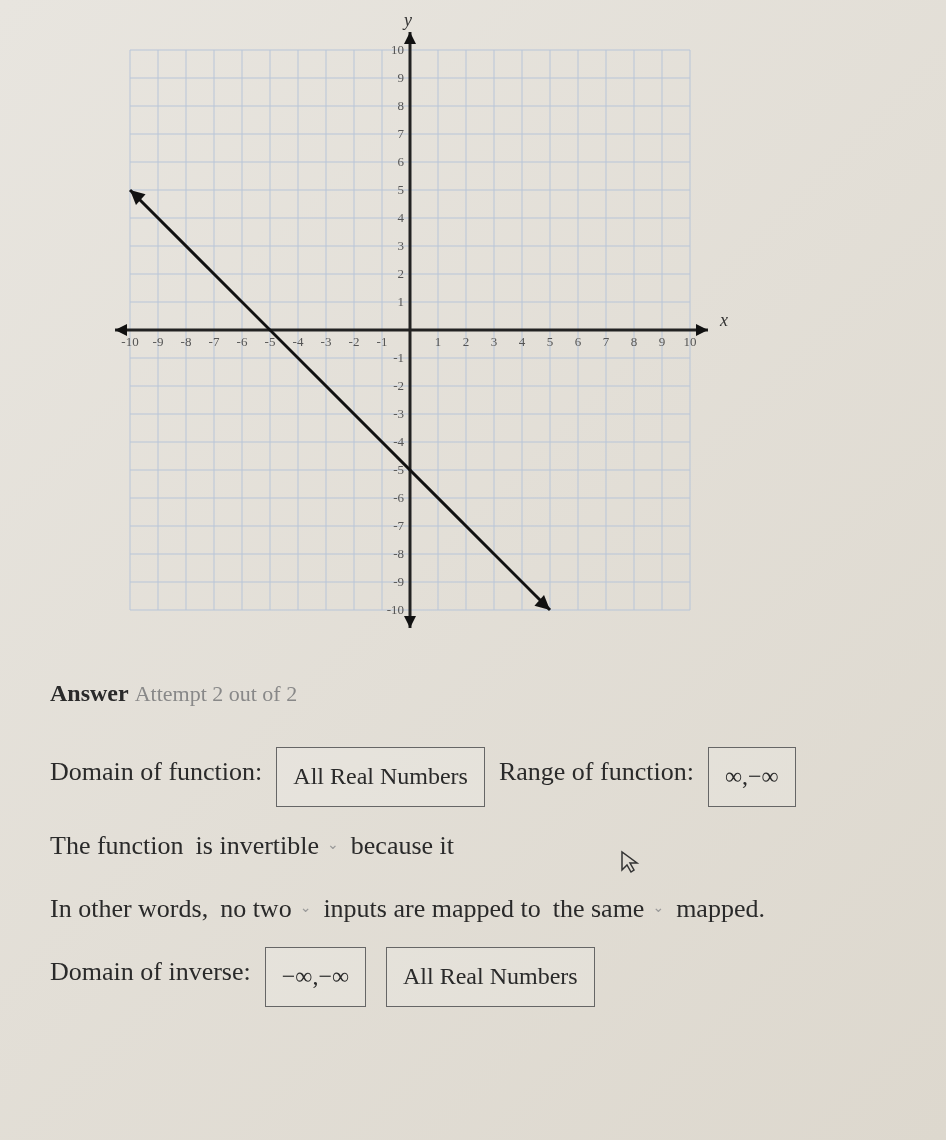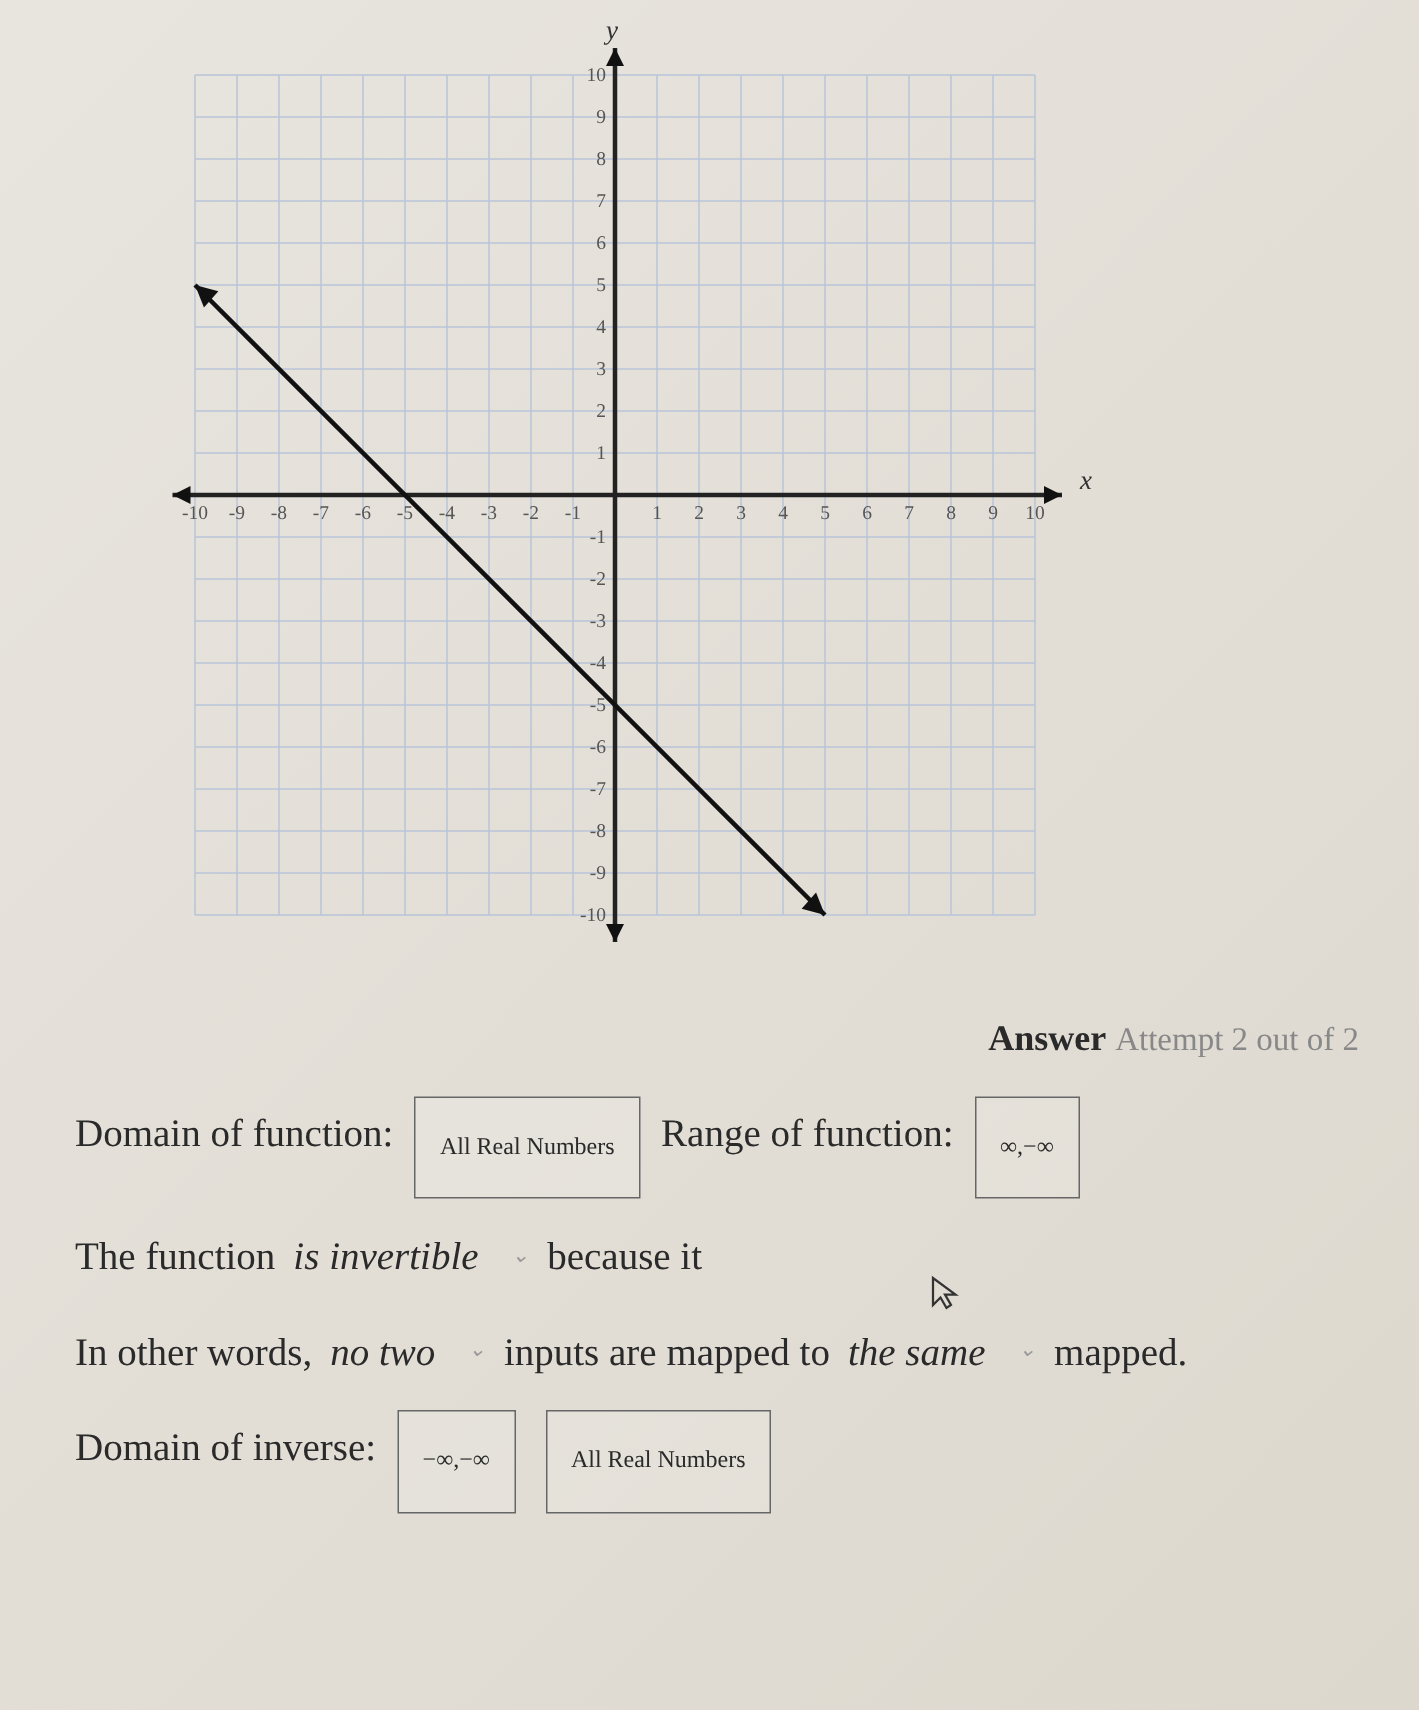--- a/index.html
+++ b/index.html
@@ -34,49 +34,47 @@
     font-style: italic;
     font-size: 18px;
     fill: #333;
   }
 
   .answer-section {
     padding: 30px 40px 20px 50px;
   }
   .answer-header {
     font-size: 24px;
-    margin-bottom: 24px;
-    text-align: right;
+    margin-bottom: 40px;
   }
   .answer-header .bold { font-weight: 700; color: #2a2a2a; }
   .answer-header .attempt { color: #888; font-size: 22px; font-weight: 400; }
 
   .line {
     font-size: 26px;
     line-height: 1.9;
     margin: 14px 0;
     display: flex;
     flex-wrap: wrap;
     align-items: flex-start;
     gap: 8px;
   }
   .box {
     display: inline-block;
     border: 1.5px solid #666;
-    padding: 18px 16px;
-    font-size: 16px;
+    padding: 6px 16px;
+    font-size: 24px;
     background: rgba(255,255,255,0.15);
     margin: 0 6px;
   }
   .drop {
     display: inline-flex;
     align-items: center;
-    gap: 22px;
+    gap: 8px;
     padding: 0 4px;
-    font-style: italic;
   }
   .chev {
     font-size: 14px;
     color: #999;
   }
   .cursor-icon {
     position: absolute;
     font-size: 22px;
     color: #333;
   }

